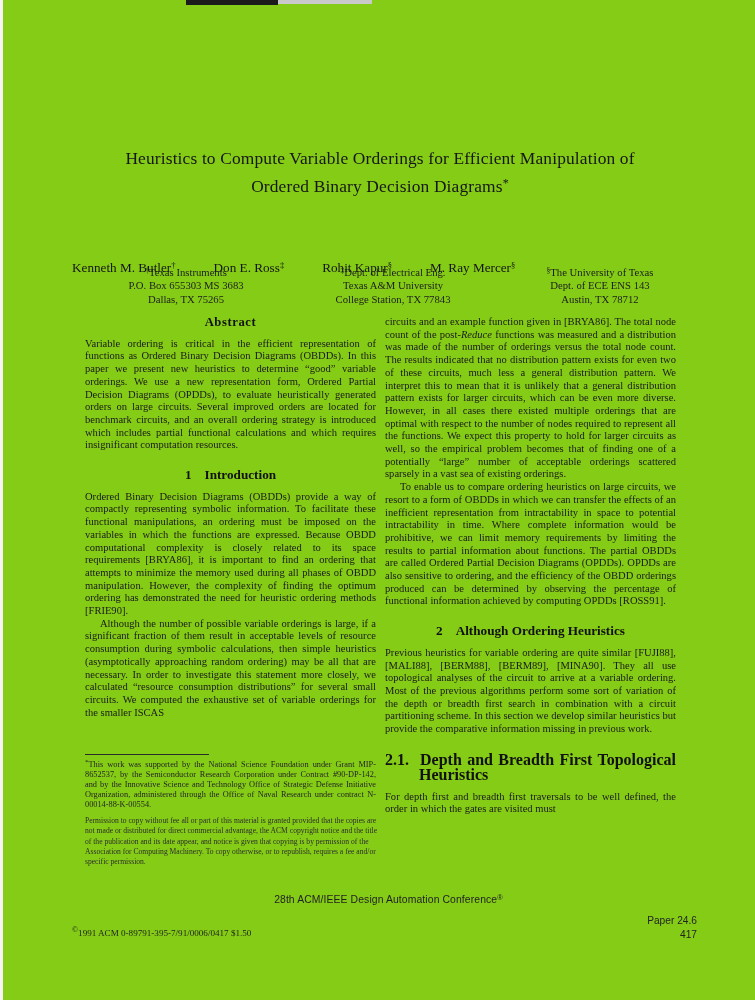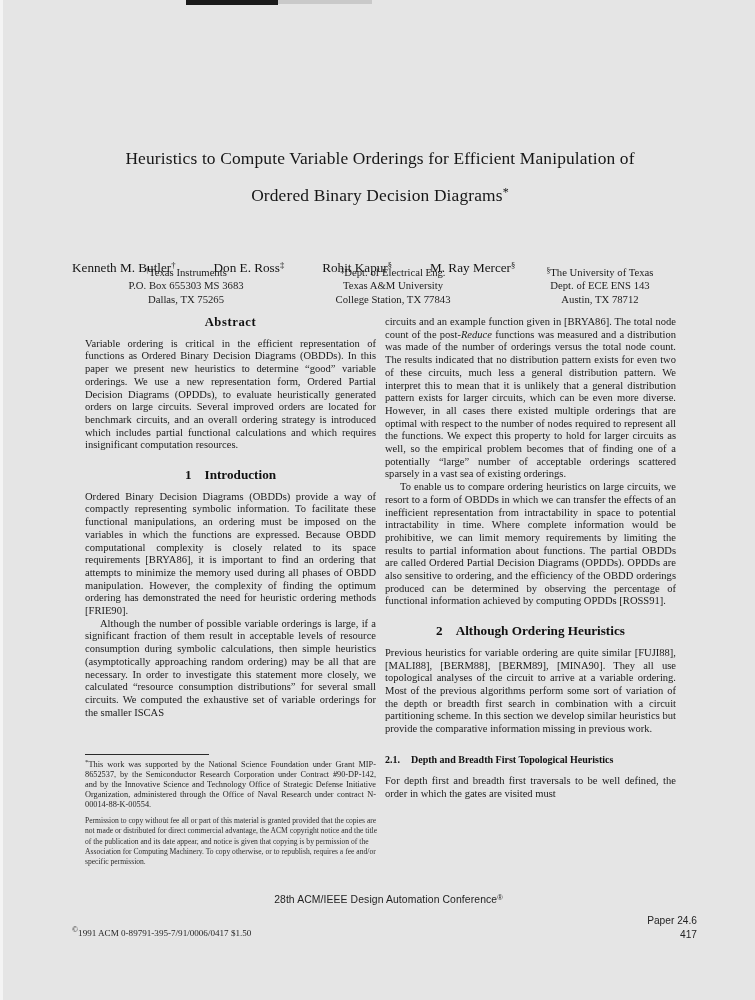--- a/index.html
+++ b/index.html
@@ -40,40 +40,40 @@
     width: 3px;
     background: #f4f4f4;
   }
 
   
   #page {
     position: absolute;
     left: 0; top: 0;
     width: 755px;
     height: 1000px;
-    background: #e5e5e5;
+    background: #84cc16;
   }
 
   
   #title-block {
     position: absolute;
     left: 60px;
     top: 146px;
     width: 640px;
     text-align: center;
   }
   .paper-title {
     font-size: 17.4px;
     line-height: 25px;
     letter-spacing: 0.15px;
     font-weight: normal;
     margin: 0;
     color: #161616;
   }
-  .title-line2 { display: block; margin-top: 9px; }
+  .title-line2 { display: block; }
   .star { font-size: 12px; vertical-align: 5px; }
 
   
   #author-row {
     position: absolute;
     left: 72px;
     top: 212px;
     width: 640px;
     display: flex;
     justify-content: flex-start;
@@ -134,21 +134,21 @@
   .abstract-head {
     text-align: center;
     font-size: 12.6px;
     font-weight: bold;
     margin: 0 0 9px 0;
     letter-spacing: 0.6px;
     color: #111;
   }
 
   .subsec-head {
-    font-size: 10px;
+    font-size: 16px;
     font-weight: bold;
     margin: 16px 0 8px 0;
     line-height: 15.4px;
     text-indent: -34px;
     padding-left: 34px;
     color: #111;
   }
   .subsec-head .num { margin-right: 11px; }
 
   p.para {

